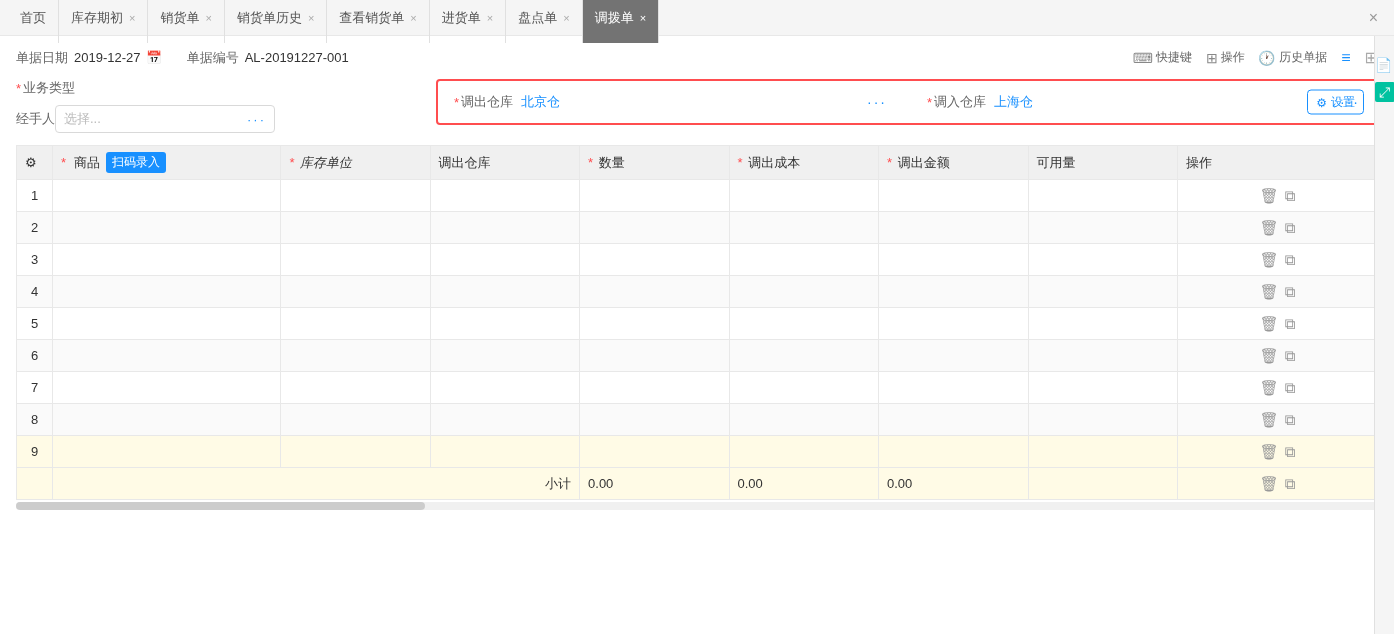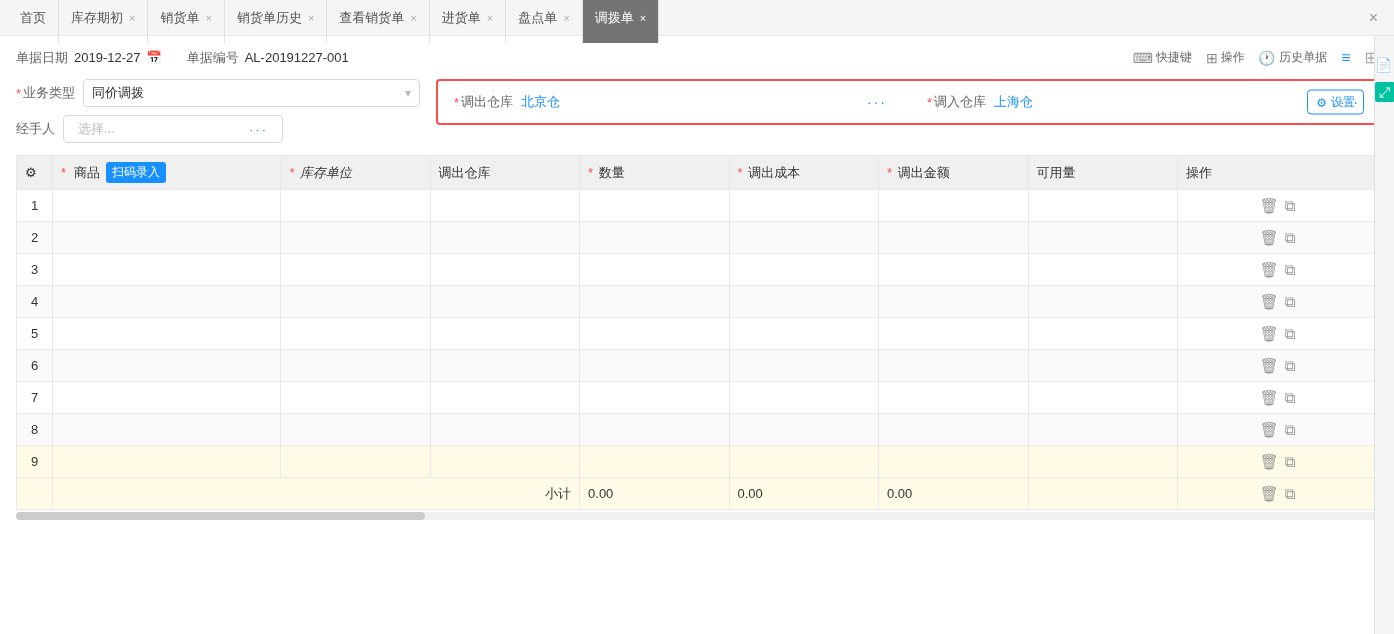--- a/index.html
+++ b/index.html
@@ -190,21 +190,21 @@
     }
 
     .manager-row {
       display: flex;
       align-items: center;
       margin-top: 8px;
     }
     .manager-input {
       border: 1px solid #d9d9d9;
       border-radius: 4px;
-      padding: 4px 14px;
+      padding: 4px 8px;
       width: 220px;
       color: #bbb;
       display: flex;
       align-items: center;
       justify-content: space-between;
     }
 
     
     .data-table {
       width: 100%;
@@ -401,27 +401,23 @@
       </div>
     </div>
   </div>
 
   <div class="form-section">
 
     <div class="form-left">
       <div class="form-row">
         <span class="required-star">*</span>
         <label class="form-label">业务类型</label>
-        <div class="form-input-area">
-          <span class="input-value">同价调拨</span>
-          <span class="dropdown-icon">▾</span>
-        </div>
       </div>
       <div class="manager-row">
-        <label class="form-label" style="margin-right:8px; color:#666;">经手人</label>
+        <label class="form-label" style="margin-right:0; color:#666;">经手人</label>
         <div class="manager-input">
           <span>选择...</span>
           <span style="color:#1890ff; letter-spacing:2px;">···</span>
         </div>
       </div>
     </div>
 
     <div class="form-right">
       <div class="form-warehouse-row">
         <div class="warehouse-item">

